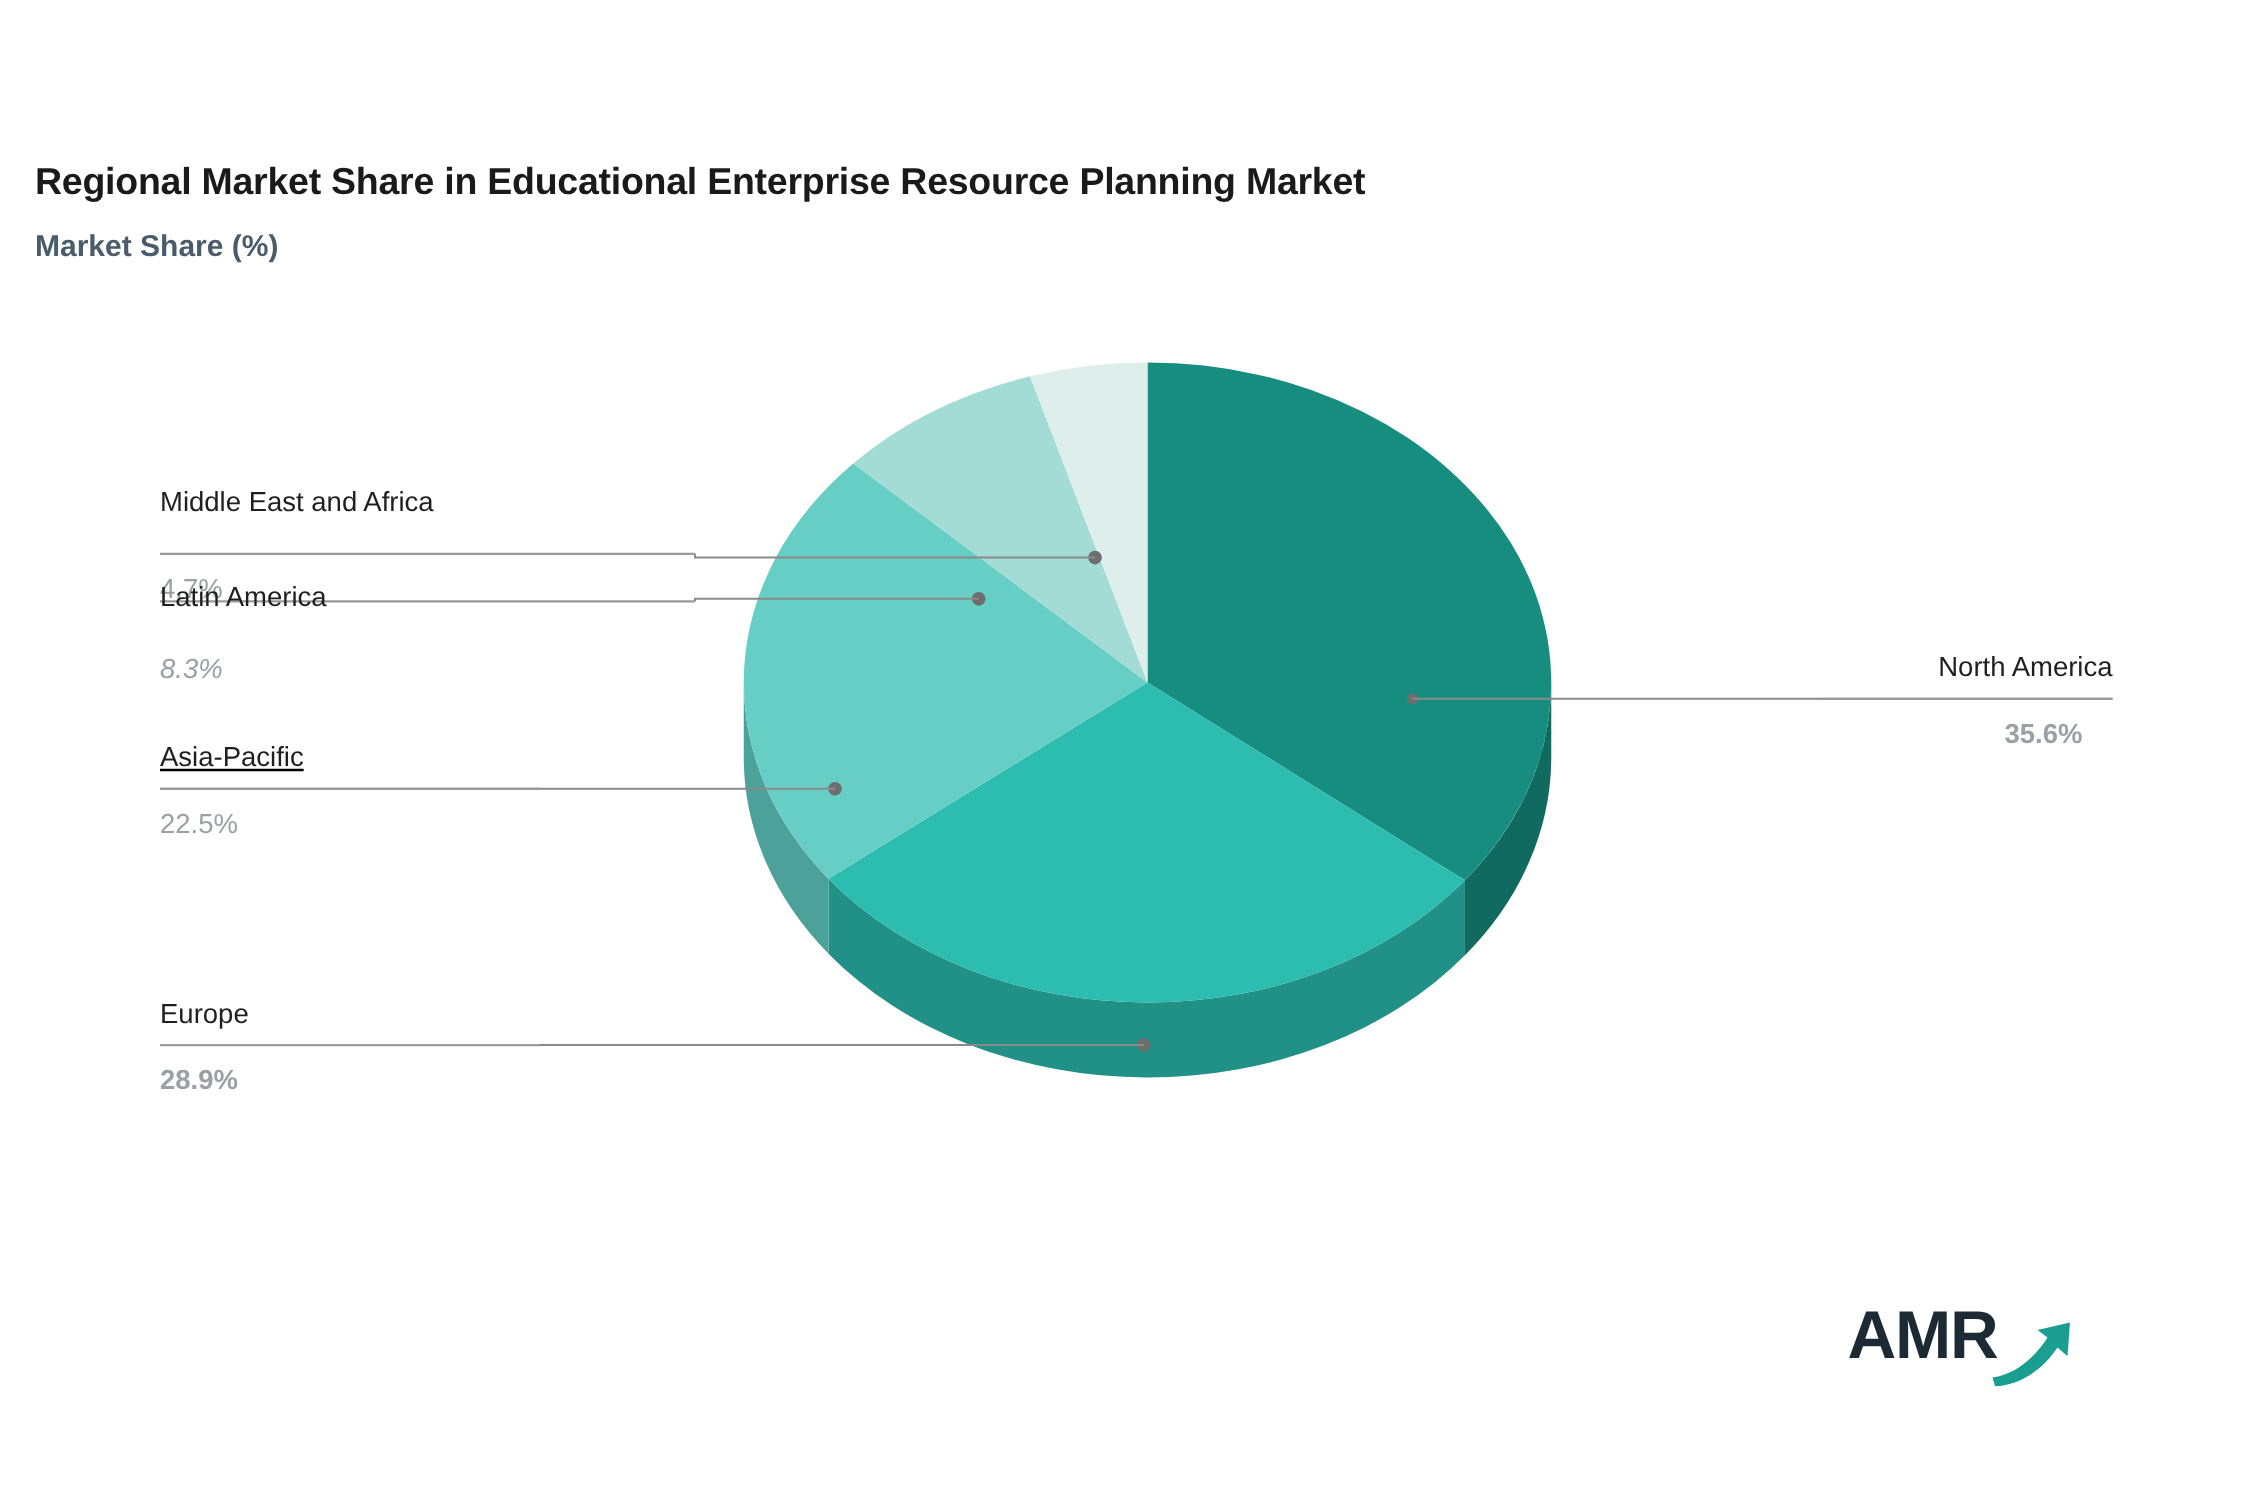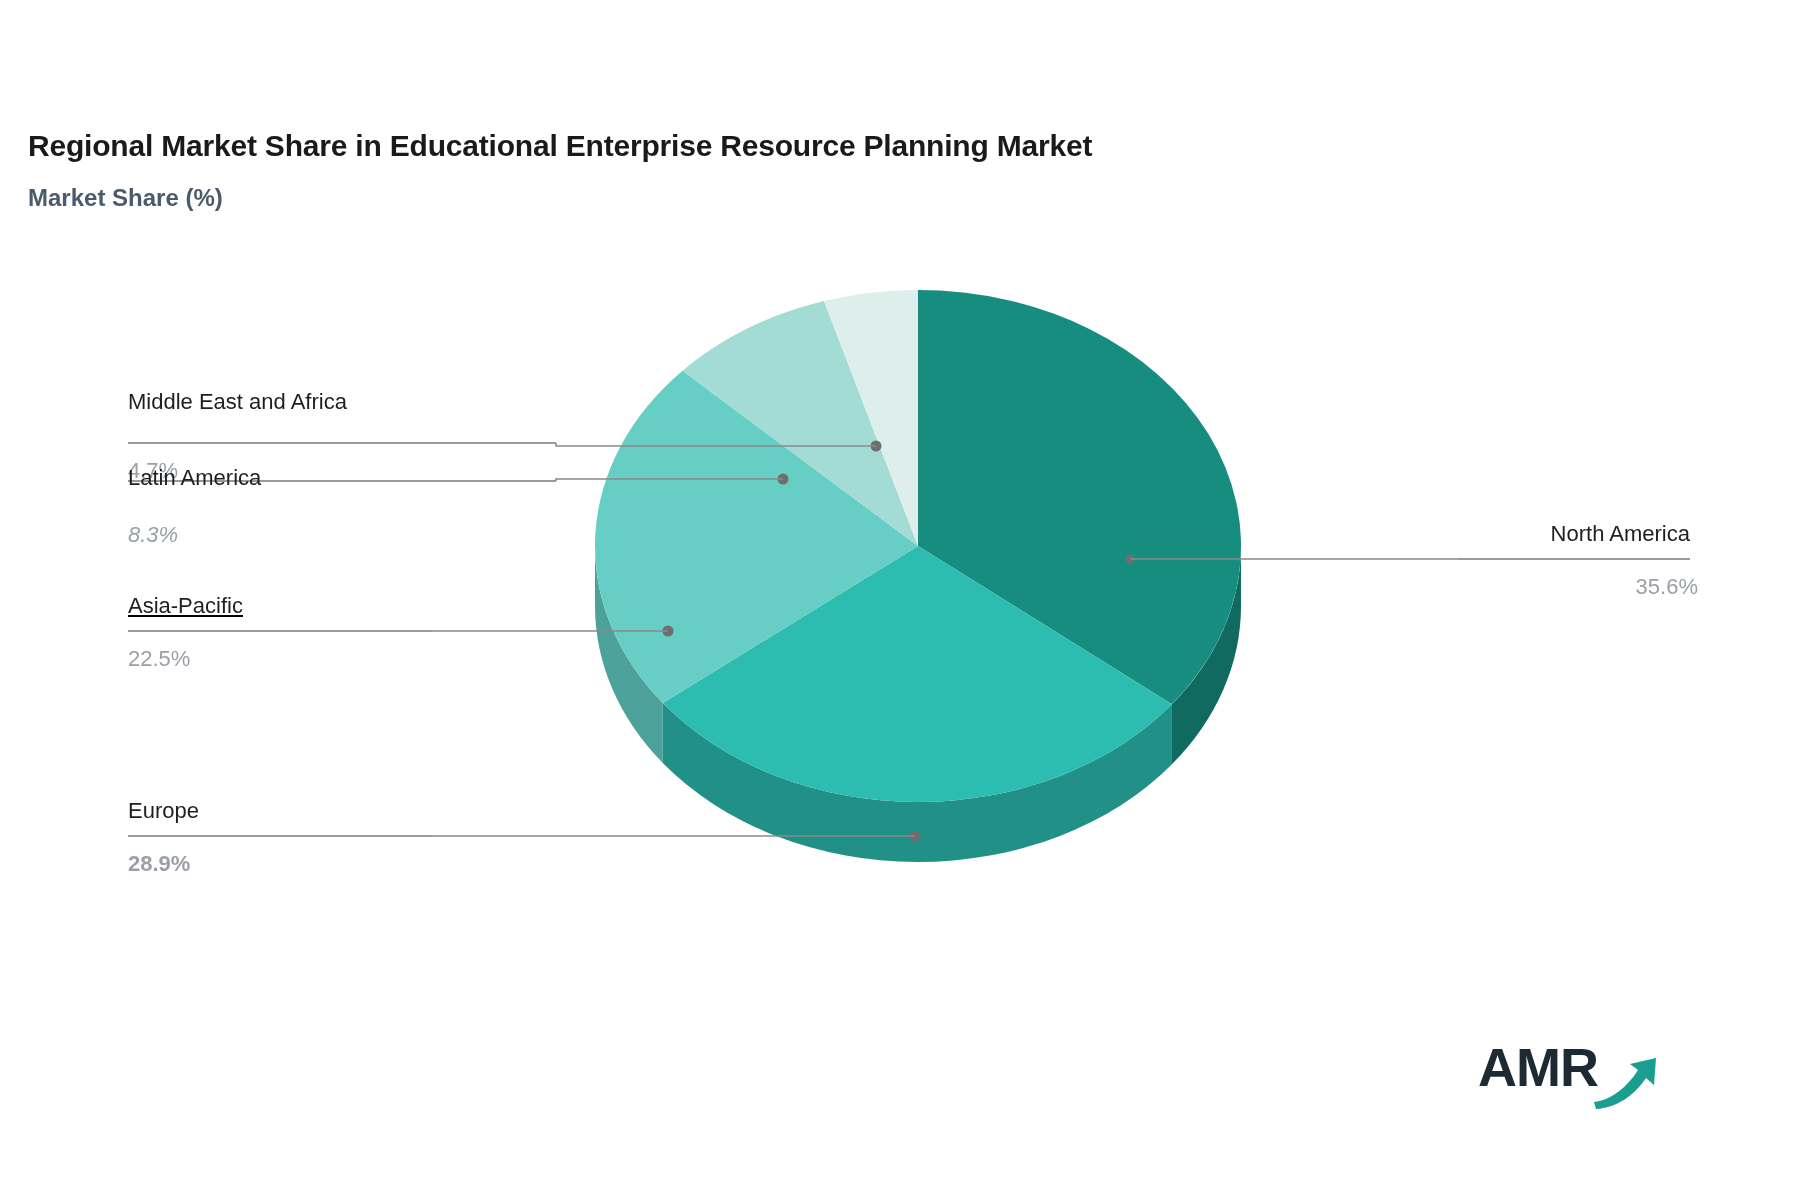--- a/index.html
+++ b/index.html
@@ -183,21 +183,21 @@
 <div class="callout left" style="left:128px; top:797px;">
   <div class="cname">Europe</div>
 </div>
 <div class="callout left" style="left:128px; top:841px;font-weight:bold;">
   <div class="cval">28.9%</div>
 </div>
 
 <div class="callout right" style="left:1300px; width:390px; top:520px;">
   <div class="cname">North America</div>
 </div>
-<div class="callout right" style="left:1308px; width:390px; top:564px;">
+<div class="callout right" style="left:1276px; width:390px; top:564px;font-weight:bold;">
   <div class="cval">35.6%</div>
 </div>
 
 <svg class="amr-logo" viewBox="0 0 190 80">
   <text class="amr-text" x="0" y="56">AMR</text>
   <g>
     <path d="M 116 72 C 134 70 150 56 160 40 L 152 34 L 178 28 L 176 55 L 168 48
              C 156 66 138 78 118 79 Z" fill="#1a9e90"></path>
   </g>
 </svg>

